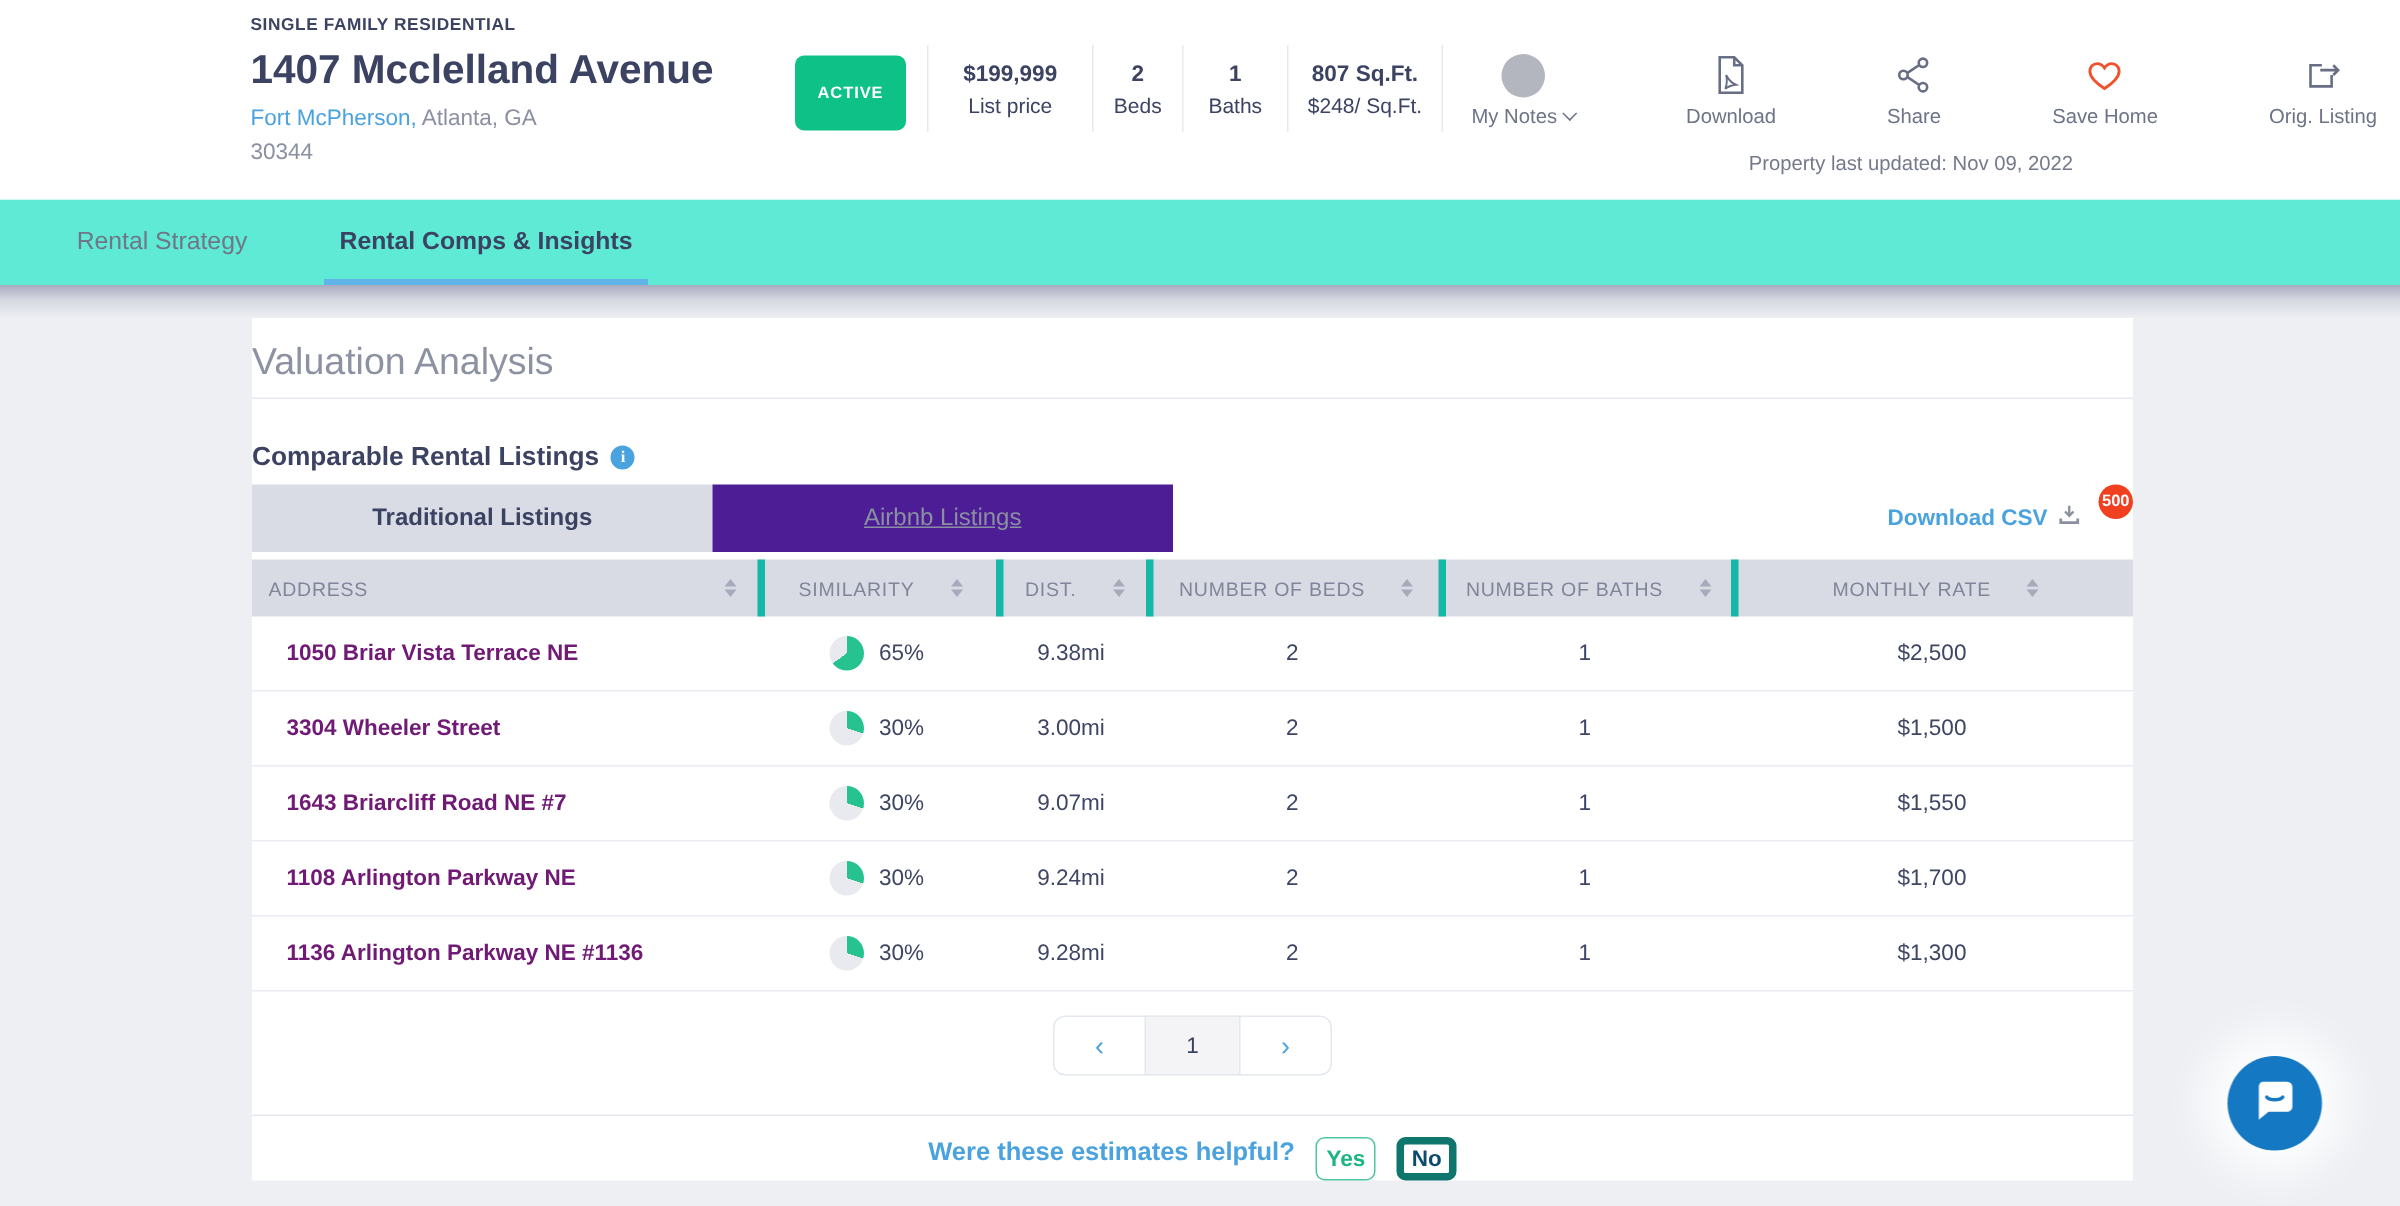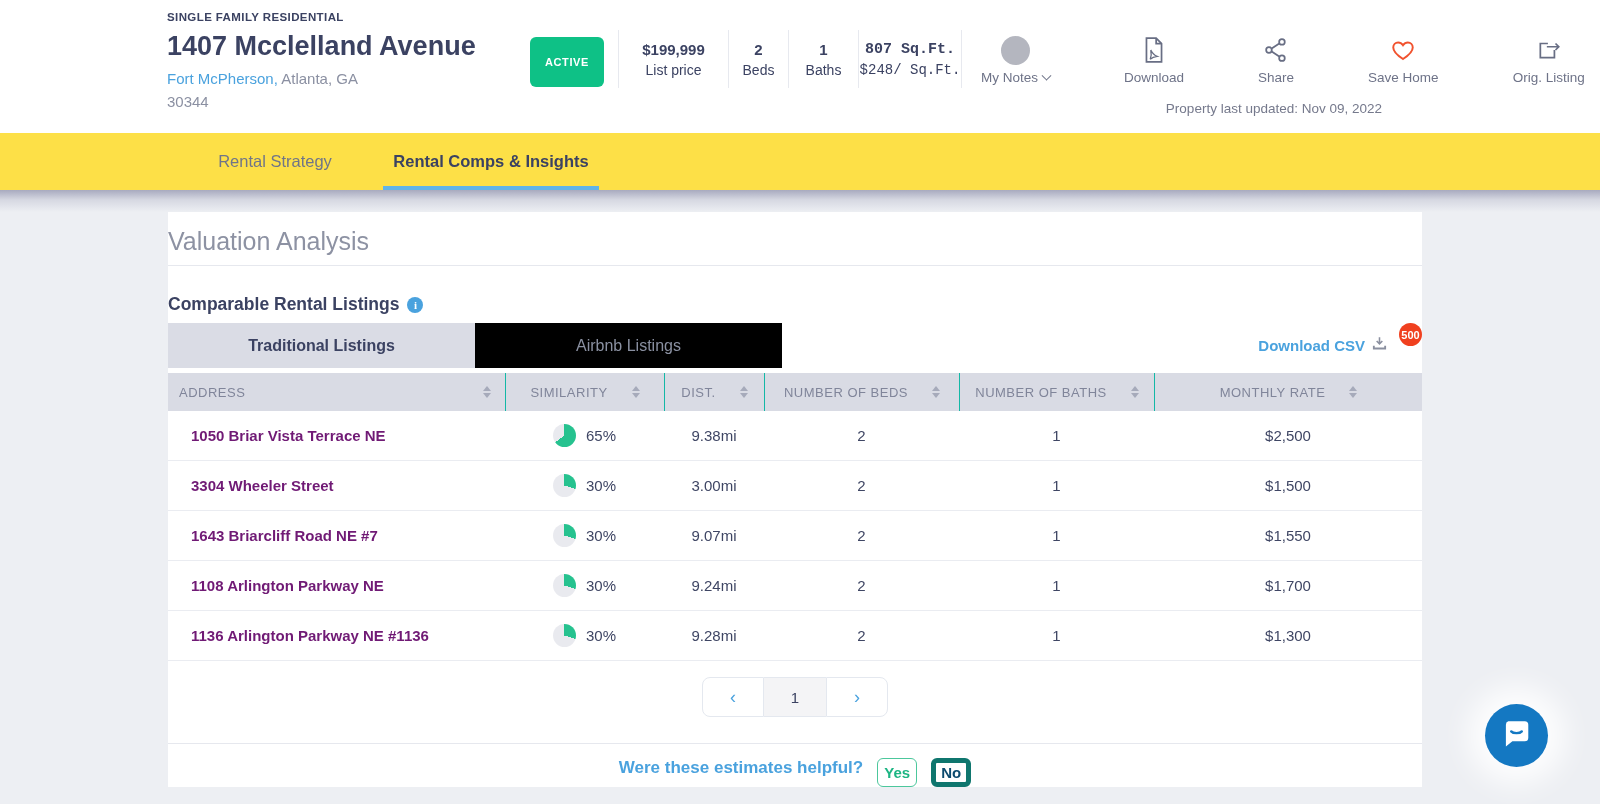--- a/index.html
+++ b/index.html
@@ -15,36 +15,36 @@
   .prop-loc .loc-link { color:#4aa2de; cursor:pointer; }
   .prop-zip { position:absolute; left:167px; top:93px; font-size:15px; color:#8b90a2; }
 
   .status-badge { position:absolute; left:530px; top:37px; width:74px; height:50px; border-radius:6px;
     background:#0ec186; color:#fff; font-size:11px; font-weight:700; letter-spacing:.6px;
     display:flex; align-items:center; justify-content:center; }
 
   .stats { position:absolute; left:618px; top:30px; height:58px; display:flex; }
   .stat { display:flex; flex-direction:column; align-items:center; justify-content:center;
     border-left:1px solid #e7e9ef; }
-  .stat:last-child { border-right:1px solid #e7e9ef;font-family:Liberation Mono, monospace; }
+  .stat:last-child { border-right:1px solid #e7e9ef; }
   .stat .v { font-size:15px; font-weight:700; color:#3b4262; line-height:21px; }
   .stat .l { font-size:14px; color:#3b4262; line-height:20px; }
   .stat.w0{width:110px}.stat.w1{width:60px}.stat.w2{width:70px}.stat.w3{width:104px}
 
   .actions { position:absolute; left:966px; top:33px; display:flex;gap:44px; }
   .action { display:flex; flex-direction:column; align-items:center; padding:0 15px; cursor:pointer; }
   .action .ic { height:34px; display:flex; align-items:center; justify-content:center; }
   .action .lbl { font-size:13.5px; color:#6e7388; margin-top:3px; white-space:nowrap; }
   .avatar-circle { width:29px; height:29px; border-radius:50%; background:#b4b6bf; }
   .chev-down { display:inline-block; width:7px; height:7px; border-right:1.5px solid #6e7388;
     border-bottom:1.5px solid #6e7388; transform:rotate(45deg) translate(-2px,-2px); margin-left:5px; }
   .last-updated { position:absolute; right:218px; top:101px; font-size:13.5px; color:#75798c; }
 
   
-  .nav-tabs { height:57px; background:#fde047; display:flex; padding-left:167px; }
+  .nav-tabs { height:57px; background:#5eead4; display:flex; }
   .nav-tab { width:216px; height:57px; display:flex; align-items:center; justify-content:center;
     font-size:16.5px; color:#707588; cursor:pointer; position:relative; }
   .nav-tab.active { color:#3b4262; font-weight:700; }
   .nav-tab.active::after { content:""; position:absolute; left:0; right:0; bottom:0; height:4px; background:#60b4e8; }
   .shadow-band { height:22px; background:linear-gradient(180deg,#a8aabf 0%,#d6d8e2 45%,#edeff3 100%); }
 
   
   .card { margin-left:168px; width:1254px; background:#ffffff; min-height:570px; }
   .val-heading { padding-top:14px; font-size:25px; font-weight:400; color:#8d92a3; line-height:30px; }
   .rule { border:none; border-top:1px solid #e6e8ee; margin-top:9px; }
@@ -53,32 +53,32 @@
   .comps-title { font-size:17.5px; font-weight:600; color:#3b4262; }
   .info-icon { width:16px; height:16px; border-radius:50%; background:#4aa2de; color:#fff;
     font-size:11px; font-weight:700; display:flex; align-items:center; justify-content:center;
     font-family:"Liberation Serif",serif; cursor:pointer; }
 
   .listing-tabs-row { margin-top:8px; display:flex; align-items:center; }
   .listing-tabs { display:flex; }
   .listing-tab { width:307px; height:45px; display:flex; align-items:center; justify-content:center;
     font-size:16px; cursor:pointer; }
   .listing-tab.active { background:#dadce5; color:#3b4262; font-weight:600; }
-  .listing-tab.inactive { background:#000000; color:#8a90a1; }
+  .listing-tab.inactive { background:#4c1d95; color:#8a90a1;text-decoration:underline; }
   .csv-wrap { margin-left:auto; display:flex; align-items:center; gap:6px; position:relative; padding-right:34px; }
   .csv-link { color:#4aa2de; font-size:15px; font-weight:700; cursor:pointer; }
   .csv-badge { position:absolute; right:0; top:-12px; width:23px; height:23px; border-radius:50%;
     background:#f0401f; color:#fff; font-size:11px; font-weight:700; display:flex; align-items:center;
     justify-content:center; }
 
   
   .tbl-header { margin-top:5px; height:38px; background:#d9dbe4; display:flex; align-items:stretch; }
   .th { display:flex; align-items:center; justify-content:center; gap:24px; font-size:13px;
     color:#80859a; letter-spacing:.5px; cursor:pointer; }
-  .th + .th { border-left:1px solid #14b8a6; }
+  .th + .th { border-left:5px solid #14b8a6; }
   .c0{width:337px}.c1{width:159px}.c2{width:100px}.c3{width:195px}.c4{width:195px}.c5{width:268px}
   .th.c0 { justify-content:space-between; padding:0 14px 0 11px; }
   .sort { display:flex; flex-direction:column; gap:2px; }
   .sort .up { width:0; height:0; border-left:4px solid transparent; border-right:4px solid transparent;
     border-bottom:5px solid #a6aaba; }
   .sort .dn { width:0; height:0; border-left:4px solid transparent; border-right:4px solid transparent;
     border-top:5px solid #a6aaba; }
 
   .row { height:50px; display:flex; align-items:center; border-bottom:1px solid #eaecf1; cursor:pointer; }
   .cell { display:flex; align-items:center; justify-content:center; font-size:15px; color:#3f4664; }

